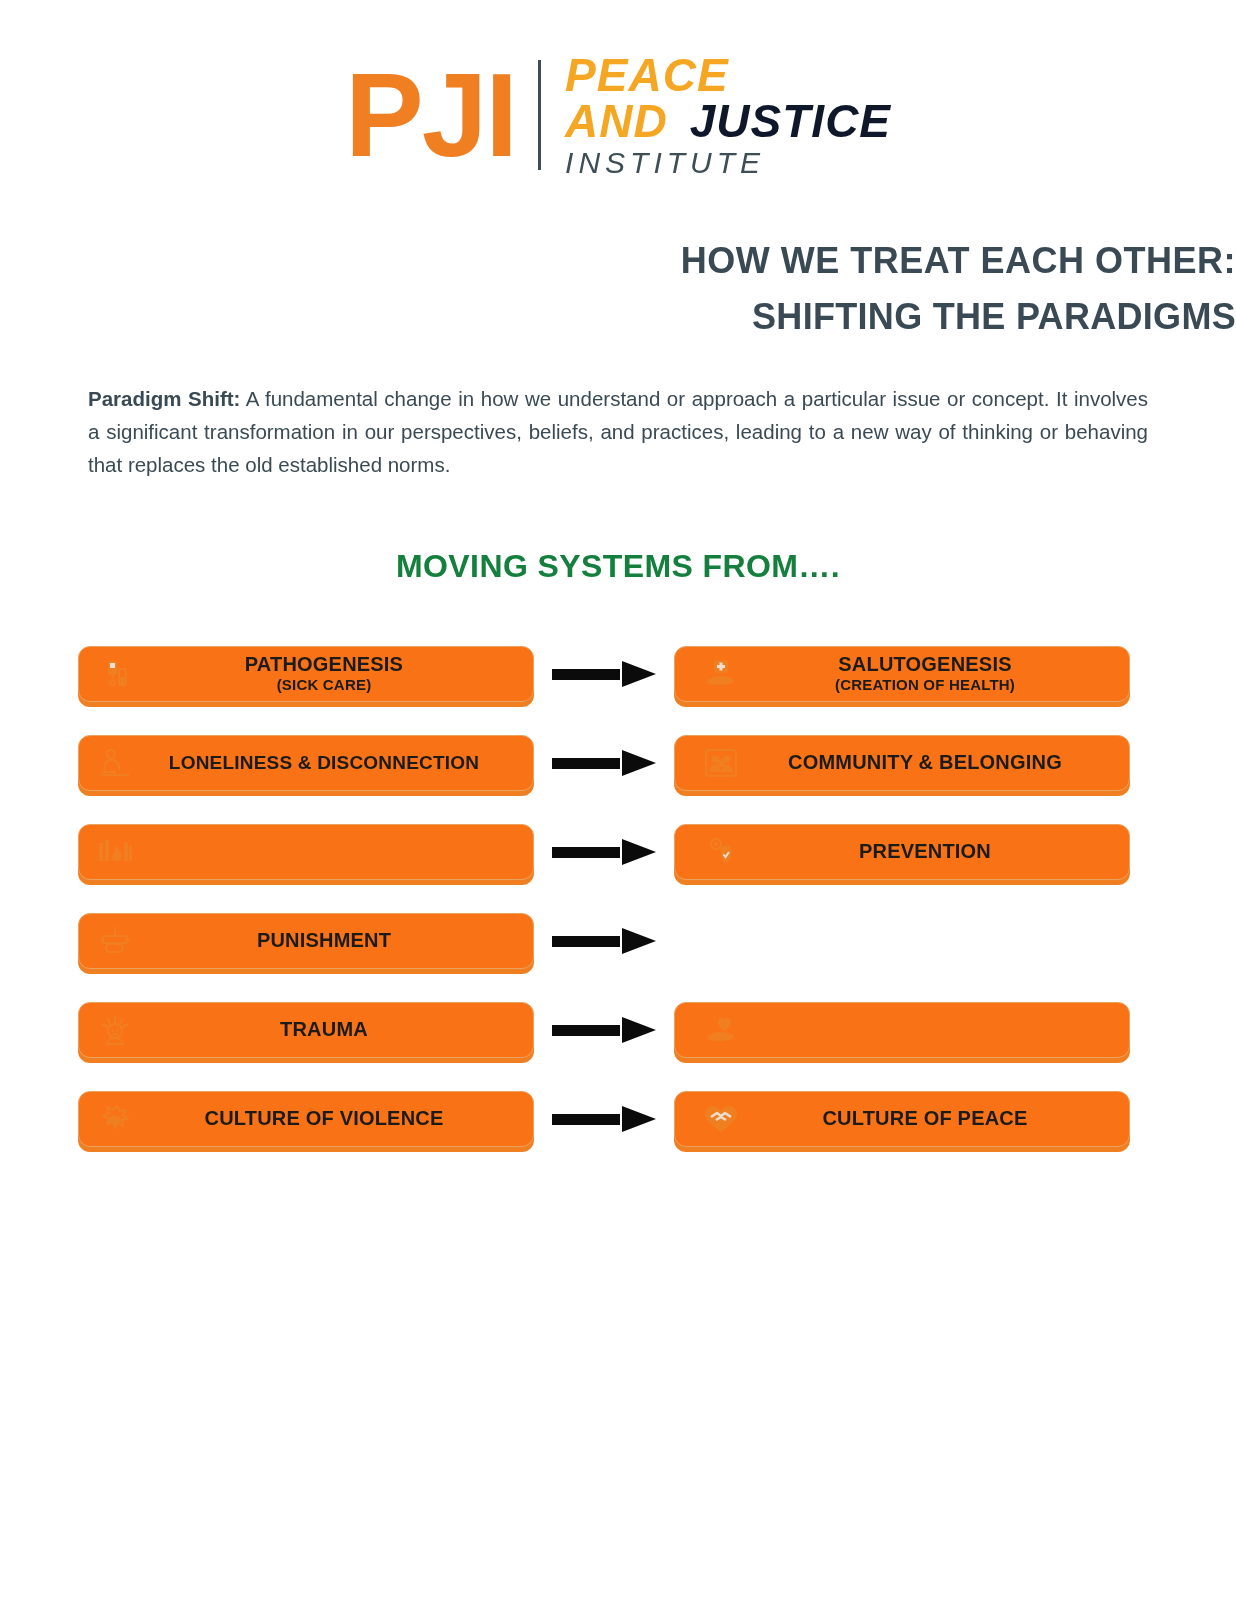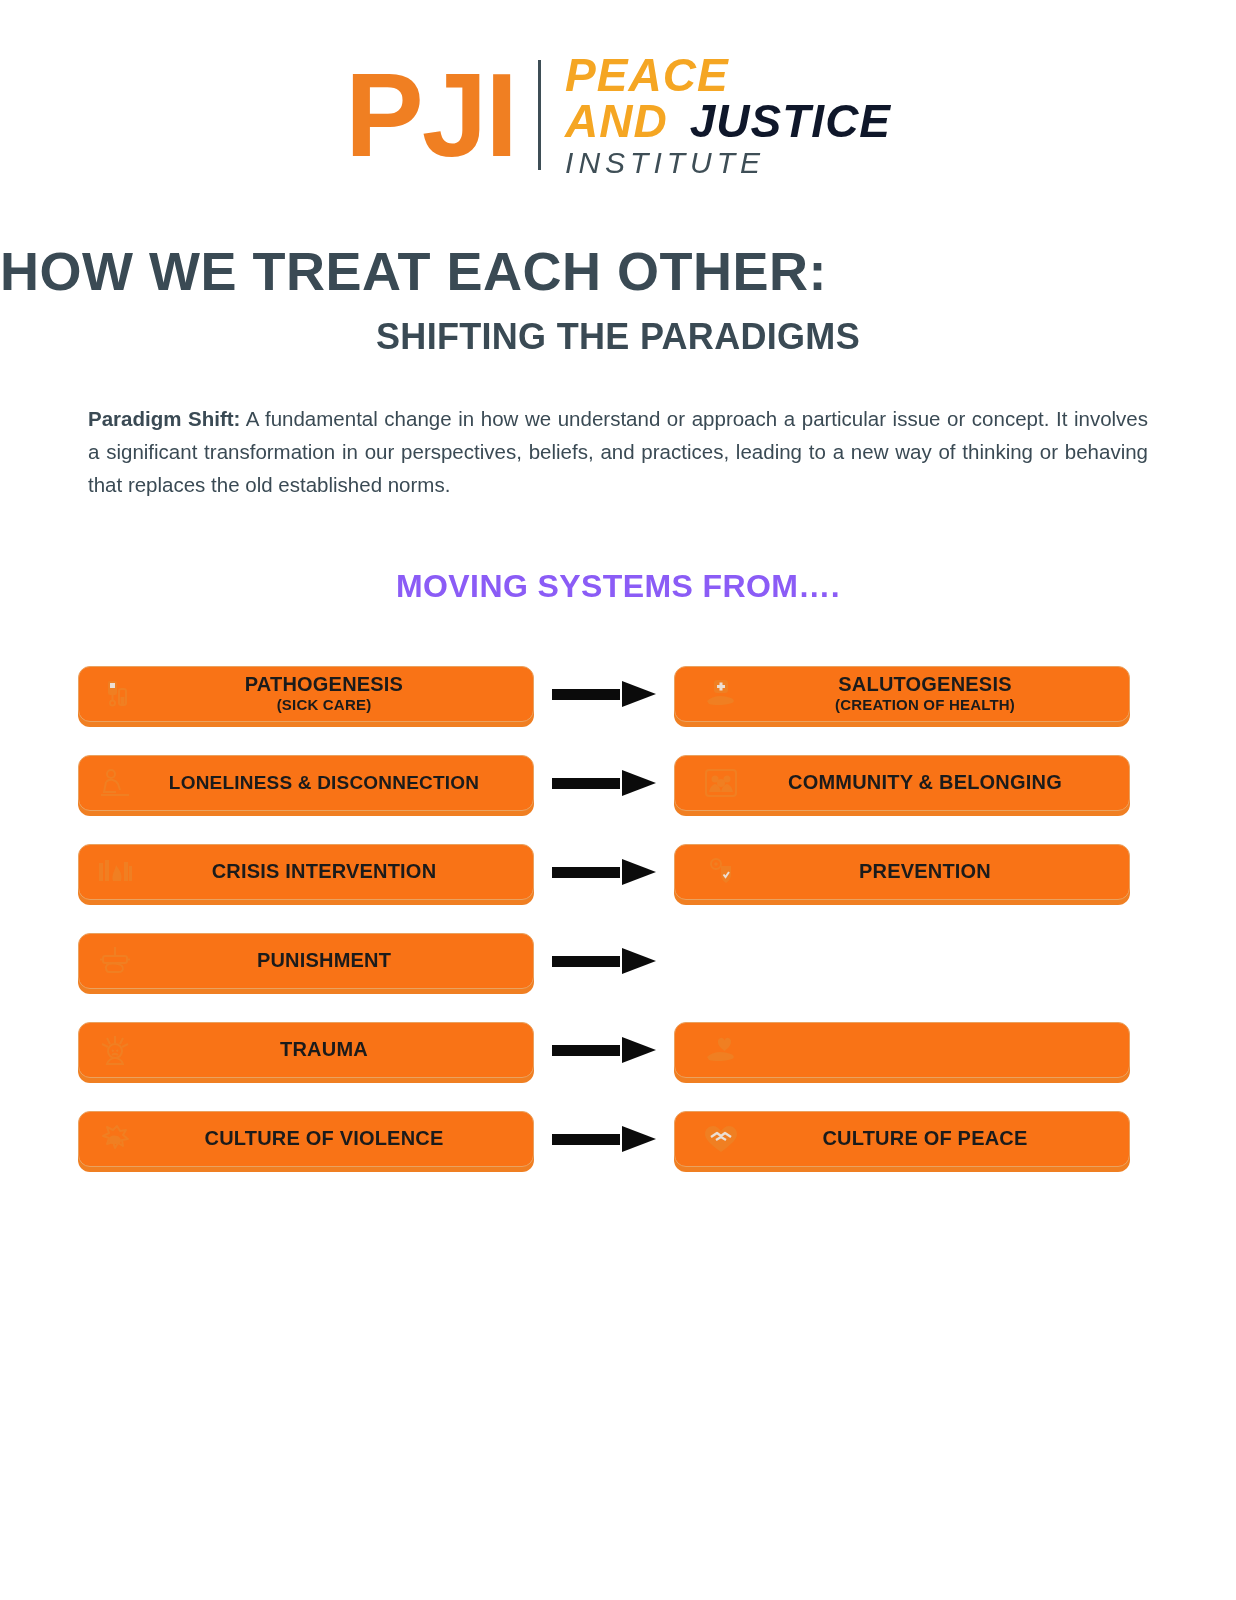--- a/index.html
+++ b/index.html
@@ -66,29 +66,29 @@
   .lw-row3 {
     font-size: 30px;
     font-weight: 400;
     color: #3E4E56;
     letter-spacing: 5px;
     margin-top: 4px;
   }
 
   
   .title1 {
-    text-align: left;
+    text-align: right;
     color: #3A4A54;
-    font-size: 54px;
+    font-size: 36px;
     font-weight: 700;
     letter-spacing: 0.5px;
     margin-top: 62px;
   }
   .title2 {
-    text-align: center;
+    text-align: right;
     color: #3A4A54;
     font-size: 36px;
     font-weight: 700;
     letter-spacing: 0.3px;
     margin-top: 14px;
   }
 
   
   .para {
     width: 1060px;
@@ -96,21 +96,21 @@
     color: #3A4A54;
     font-size: 20.5px;
     line-height: 1.62;
     text-align: justify;
   }
   .para b { font-weight: 700; }
 
   
   .moving {
     text-align: center;
-    color: #8b5cf6;
+    color: #15803d;
     font-size: 32px;
     font-weight: 700;
     margin-top: 66px;
     letter-spacing: 0.4px;
   }
 
   
   .rows {
     margin-top: 58px;
     padding: 0 78px;
@@ -292,21 +292,20 @@
       <div class="pill left">
         <div class="pill-icon">
           <svg width="36" height="30" viewBox="0 0 36 30">
             <rect x="2" y="6" width="4" height="18" fill="#F07F22"></rect>
             <rect x="8" y="3" width="4" height="21" fill="#F07F22"></rect>
             <path d="M16 24 C14 18 18 14 19 8 C22 13 26 16 24 24 Z" fill="#F07F22"></path>
             <rect x="27" y="5" width="4" height="19" fill="#F07F22"></rect>
             <rect x="32" y="9" width="3" height="15" fill="#F07F22"></rect>
           </svg>
         </div>
-        <div class="pill-label">CRISIS INTERVENTION</div>
       </div>
       <div class="spacer">
         <div class="arrow">
           <div class="shaft"></div>
             <div class="head"></div>
         </div>
       </div>
       <div class="pill right">
         <div class="pill-icon">
           <svg width="36" height="34" viewBox="0 0 36 34">

